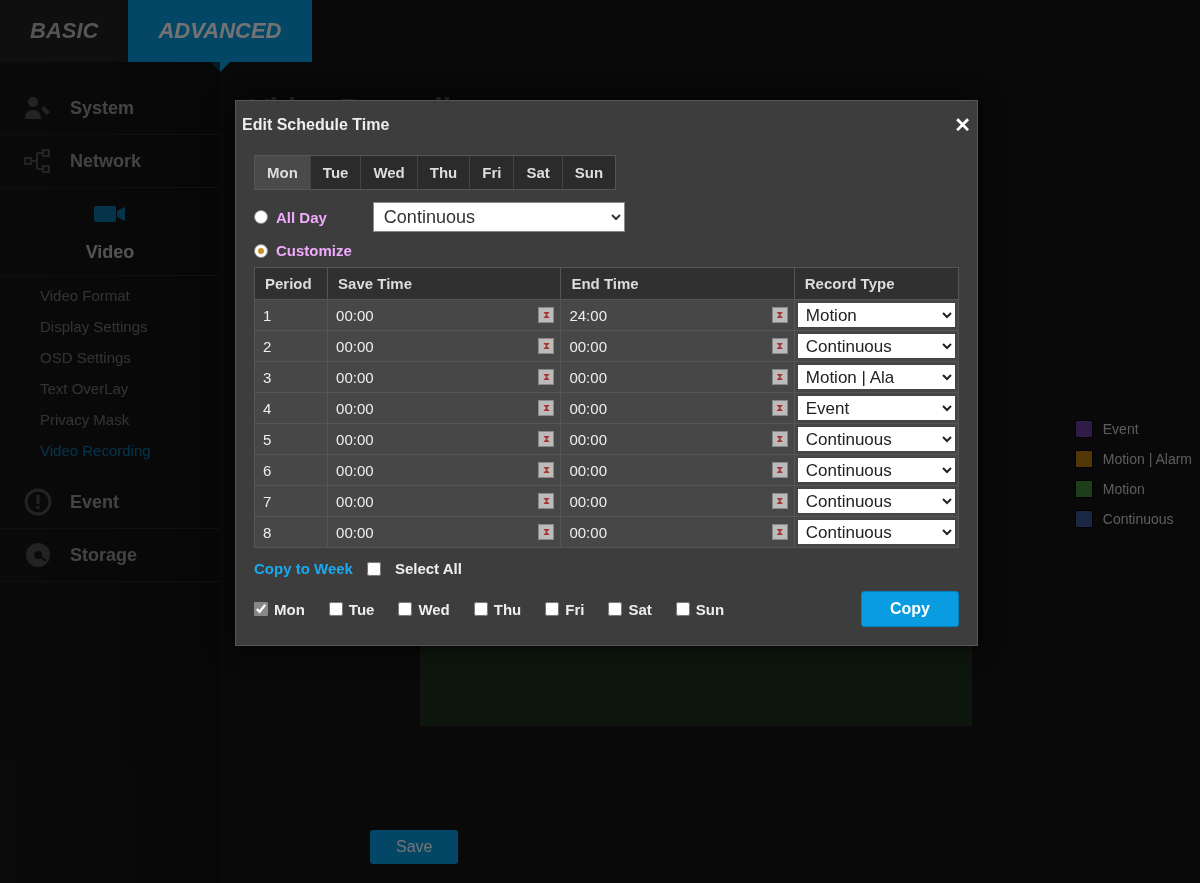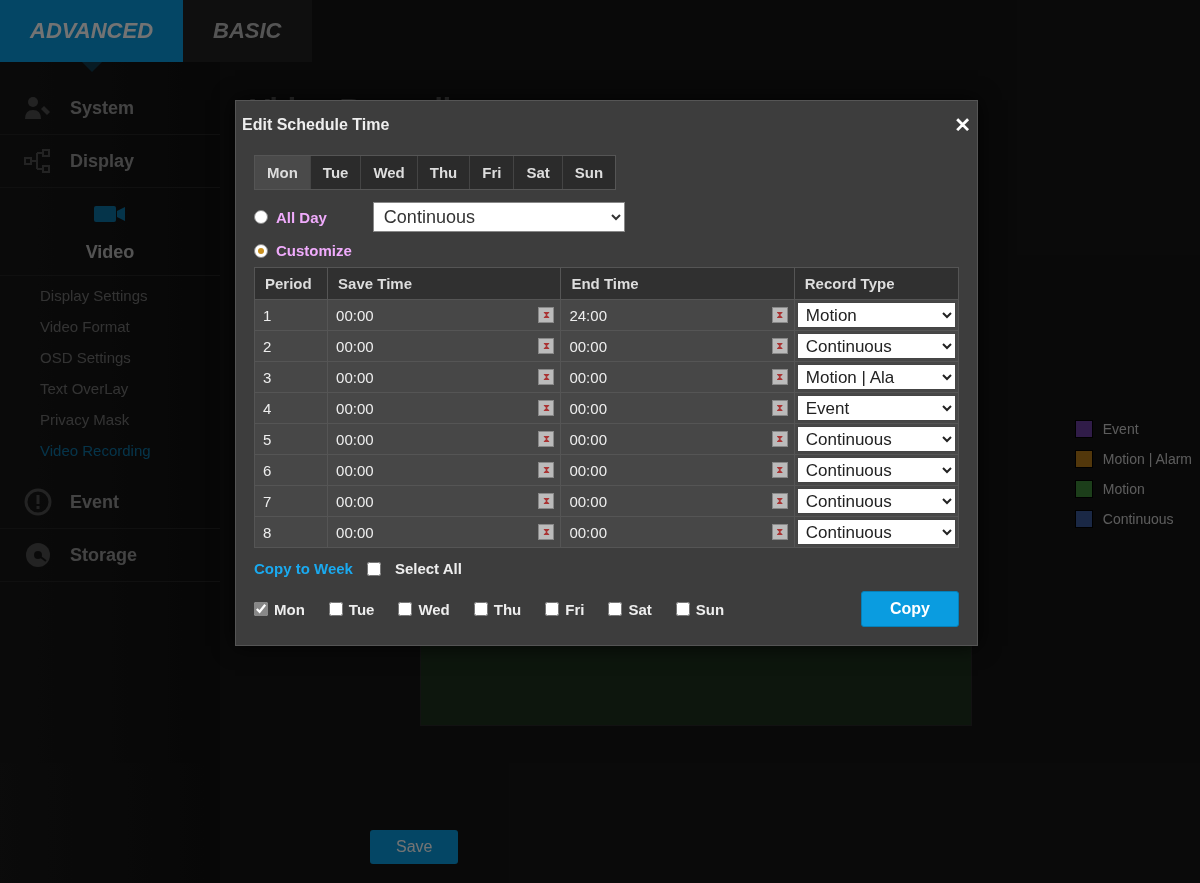--- a/index.html
+++ b/index.html
@@ -335,22 +335,22 @@
   height: 320px;
   background: #2a5a2a;
   border: 1px solid #444;
   opacity: 0.4;
 }
 </style>
 </head>
 <body>
 
 <div class="top-tabs">
+  <div class="top-tab">BASIC</div>
   <div class="top-tab active">ADVANCED</div>
-  <div class="top-tab">BASIC</div>
 </div>
 
 <div class="main-layout">
   <div class="sidebar">
     <div class="nav-item">
       <span class="nav-icon">
         <svg width="30" height="26" viewBox="0 0 30 26">
             <circle cx="10" cy="7" r="5" fill="#666"></circle>
             <path d="M2 24 Q2 15 10 15 Q18 15 18 24 Z" fill="#666"></path>
             <path d="M18 14 l6 6 l3 -3 l-6 -6 z" fill="#666"></path>
@@ -360,34 +360,34 @@
     </div>
     <div class="nav-item">
       <span class="nav-icon">
         <svg width="30" height="26" viewBox="0 0 30 26">
             <rect x="2" y="10" width="6" height="6" fill="none" stroke="#666" stroke-width="2"></rect>
             <rect x="20" y="2" width="6" height="6" fill="none" stroke="#666" stroke-width="2"></rect>
             <rect x="20" y="18" width="6" height="6" fill="none" stroke="#666" stroke-width="2"></rect>
             <path d="M8 13 h6 M14 5 h6 M14 21 h6 M14 5 v16" stroke="#666" stroke-width="2" fill="none"></path>
           </svg>
       </span>
-      <span>Display</span>
+      <span>Network</span>
     </div>
     <div class="nav-item selected">
       <span class="nav-icon">
         <svg width="34" height="22" viewBox="0 0 34 22">
             <rect x="1" y="3" width="22" height="16" rx="2" fill="#0a9ce0"></rect>
             <path d="M24 8 l8 -4 v14 l-8 -4 z" fill="#0a9ce0"></path>
           </svg>
       </span>
       <span>Video</span>
     </div>
     <div class="subnav">
+      <div class="subnav-item">Video Format</div>
       <div class="subnav-item">Display Settings</div>
-      <div class="subnav-item">Video Format</div>
       <div class="subnav-item">OSD Settings</div>
       <div class="subnav-item">Text OverLay</div>
       <div class="subnav-item">Privacy Mask</div>
       <div class="subnav-item active">Video Recording</div>
     </div>
     <div class="nav-item">
       <span class="nav-icon">
         <svg width="28" height="28" viewBox="0 0 28 28">
             <circle cx="14" cy="14" r="12" fill="none" stroke="#666" stroke-width="3"></circle>
             <rect x="12.5" y="7" width="3" height="9" fill="#666"></rect>

